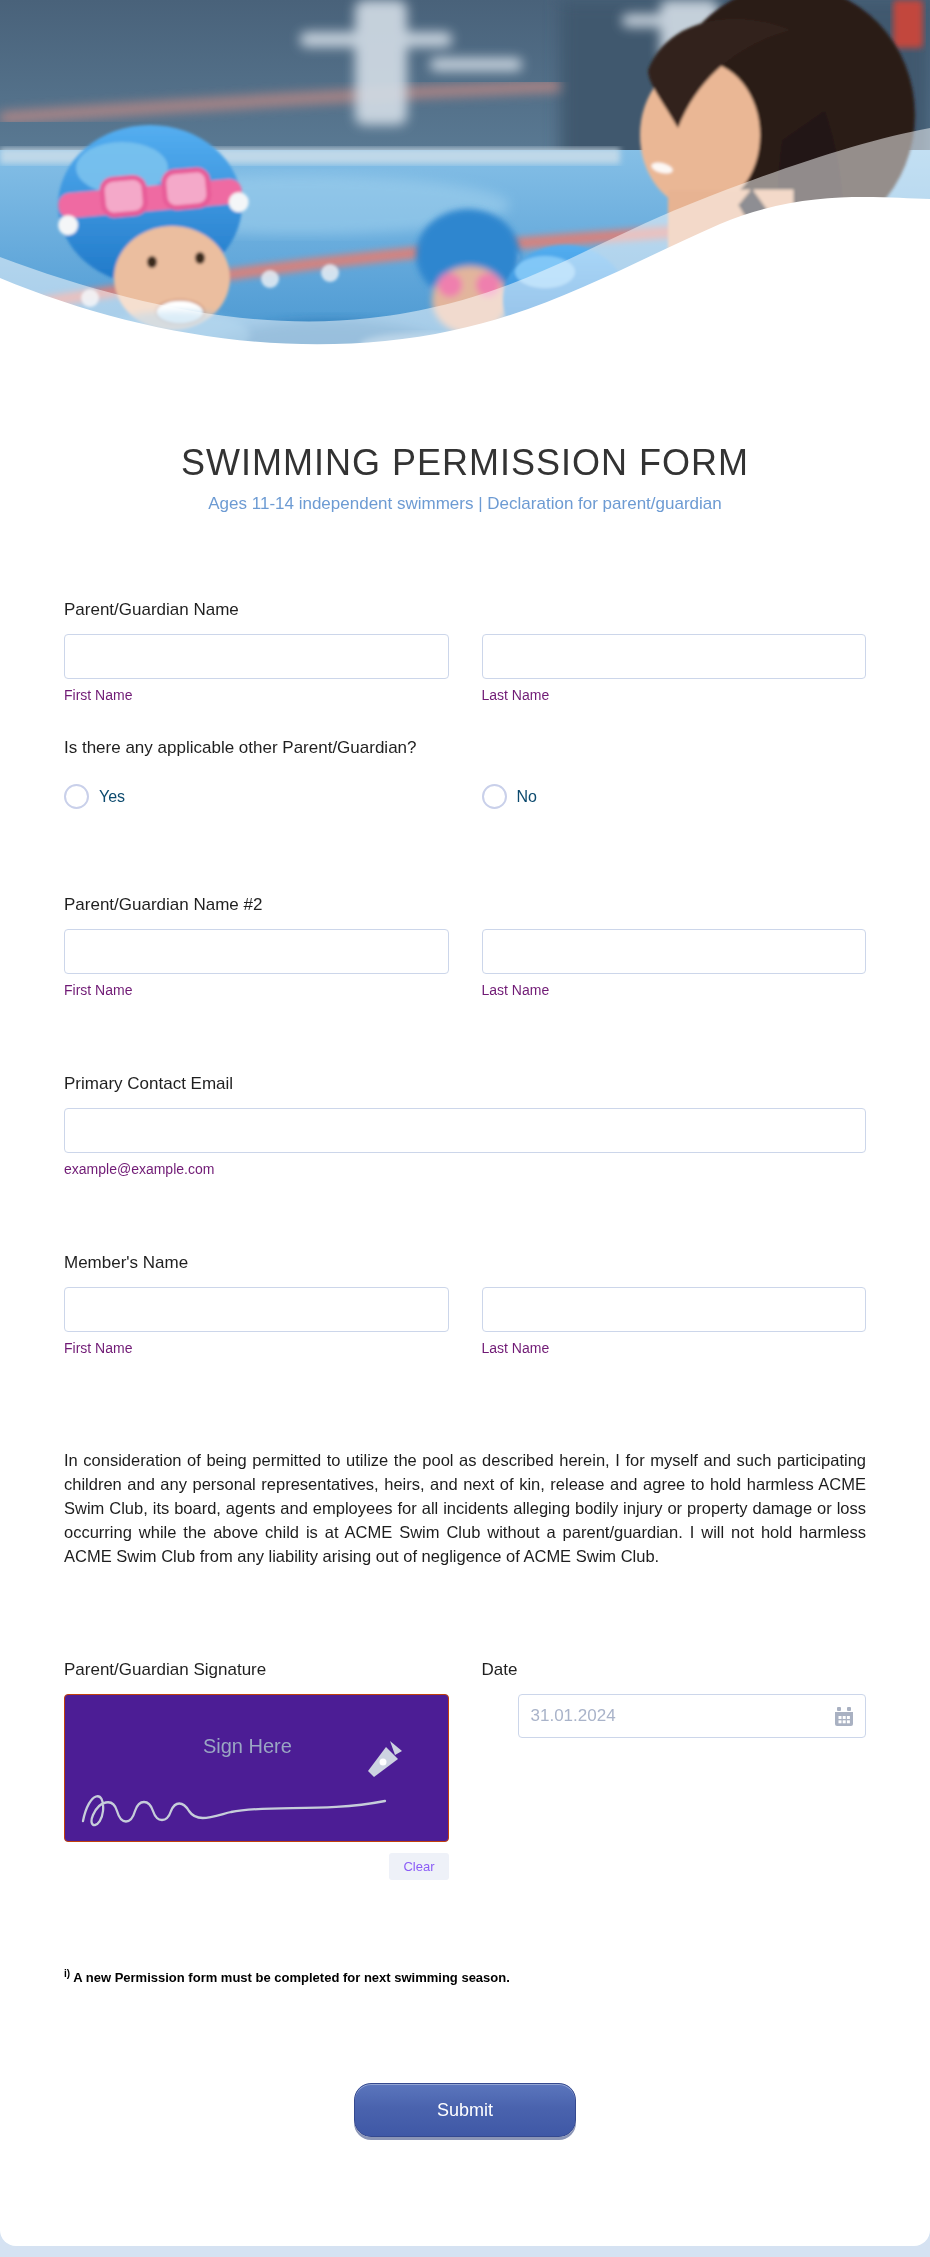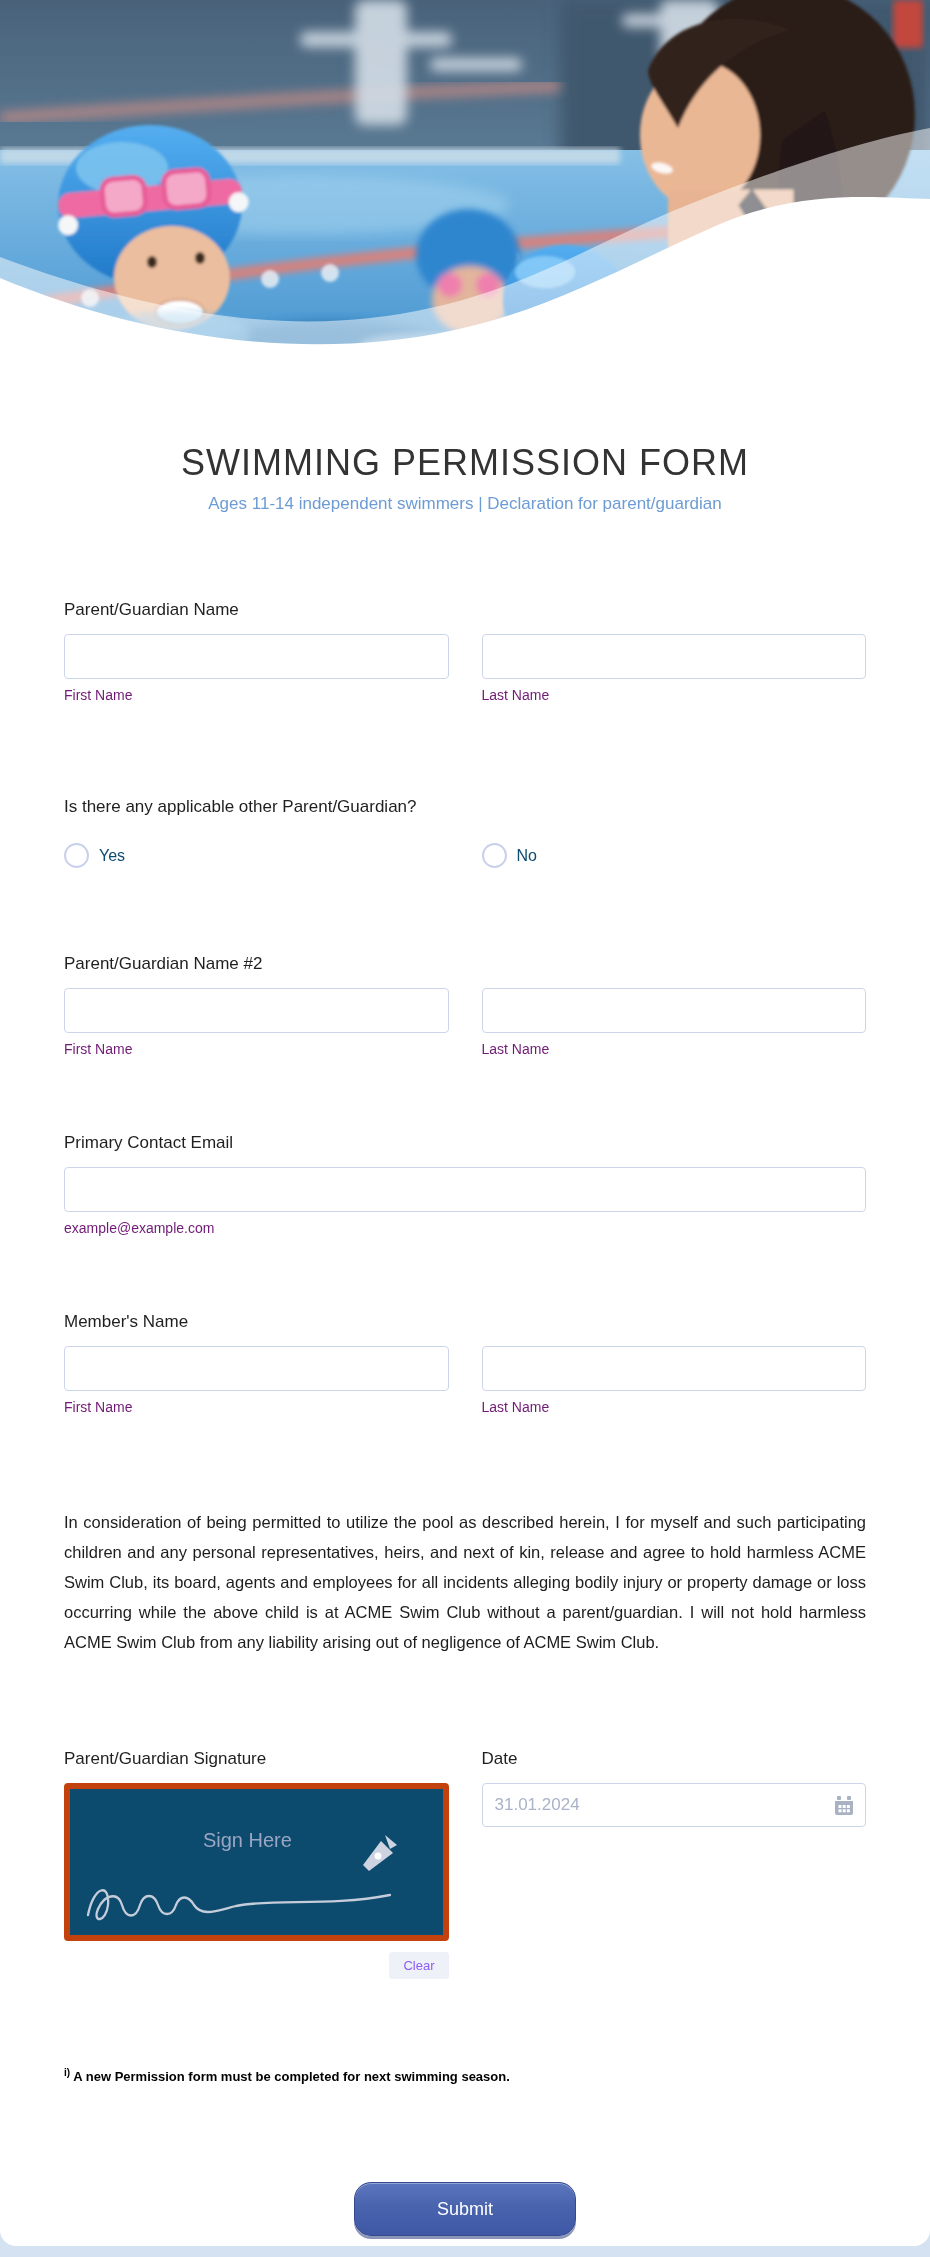--- a/index.html
+++ b/index.html
@@ -41,50 +41,50 @@
   .col{flex:1;min-width:0;}
   input.text{
     width:100%;height:45px;
     border:1px solid #ccd6ea;border-radius:4px;
     box-sizing:border-box;padding:0 12px;
     font-size:16px;color:#333;background:#fff;outline:none;
     font-family:"Liberation Sans",sans-serif;
   }
   input.text::placeholder{color:#a9b3c9;}
   .sublabel{font-size:14px;color:#701a75;margin-top:8px;}
-  .sec-name{margin-bottom:94px;}
+  .sec-name{margin-bottom:35px;}
   .sec-radio{margin-bottom:86px;}
   .sec-name2{margin-bottom:76px;}
   .sec-contact{margin-bottom:76px;}
   .sec-member{margin-bottom:92px;}
   .radio{display:flex;align-items:center;gap:10px;font-size:16px;color:#0c4a6e;cursor:pointer;margin-top:12px;}
   .radio-circle{width:21px;height:21px;border-radius:50%;border:2px solid #c9d0ea;background:#fff;flex:0 0 auto;}
   .waiver{
-    font-size:16.5px;line-height:30px;
+    font-size:16.5px;line-height:24px;
     text-align:justify;color:#1d1d1d;
     margin:16px 0 92px 0;
   }
   
   .sig-box{
-    height:146px;border:6px solid #c2410c;border-radius:4px;
-    position:relative;background:#0c4a6e;
+    height:146px;border:1px solid #c2410c;border-radius:4px;
+    position:relative;background:#4c1d95;
   }
   .sign-here{
     position:absolute;top:40px;left:50%;transform:translateX(-60%);
     font-size:20px;color:#9aa6c3;
   }
   .pen-icon{position:absolute;top:44px;right:42px;}
   .squiggle{position:absolute;left:14px;top:76px;}
   .clear-wrap{text-align:right;margin-top:11px;}
   .clear-btn{
     display:inline-block;background:#eef1f8;color:#8b5cf6;
     font-size:13px;padding:6px 14px;border-radius:3px;border:none;
     font-family:"Liberation Sans",sans-serif;cursor:pointer;
   }
-  .date-wrap{position:relative;}
+  .date-wrap{position:relative;margin-left:36px;}
   .date-wrap input{height:44px;padding-right:42px;font-size:17px;}
   .cal-icon{position:absolute;right:12px;top:12px;}
   
   .footnote{
     margin:88px 0 0 0;
     font-size:13px;font-weight:bold;color:#000;
   }
   .footnote sup{font-size:10px;}
   .submit-wrap{text-align:center;margin-top:98px;}
   .submit-btn{

